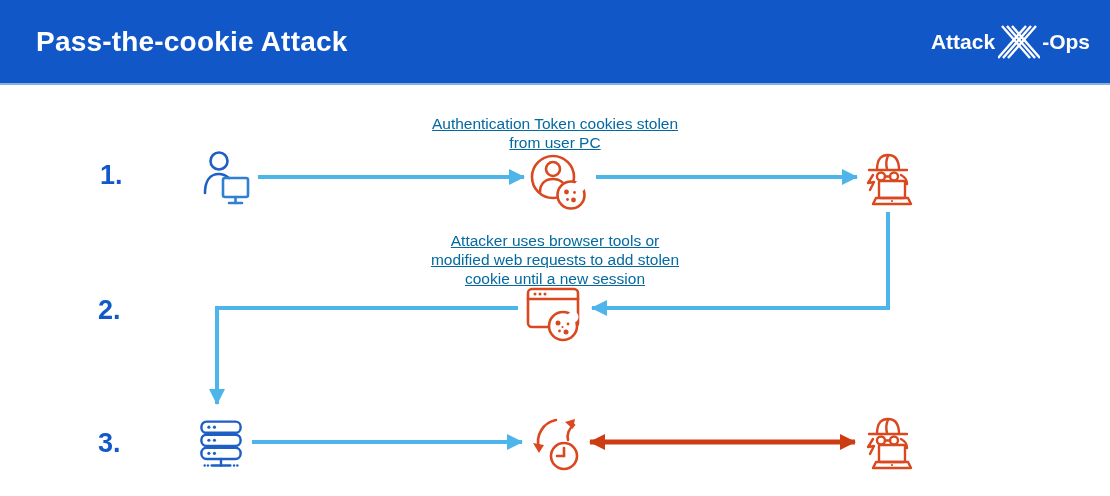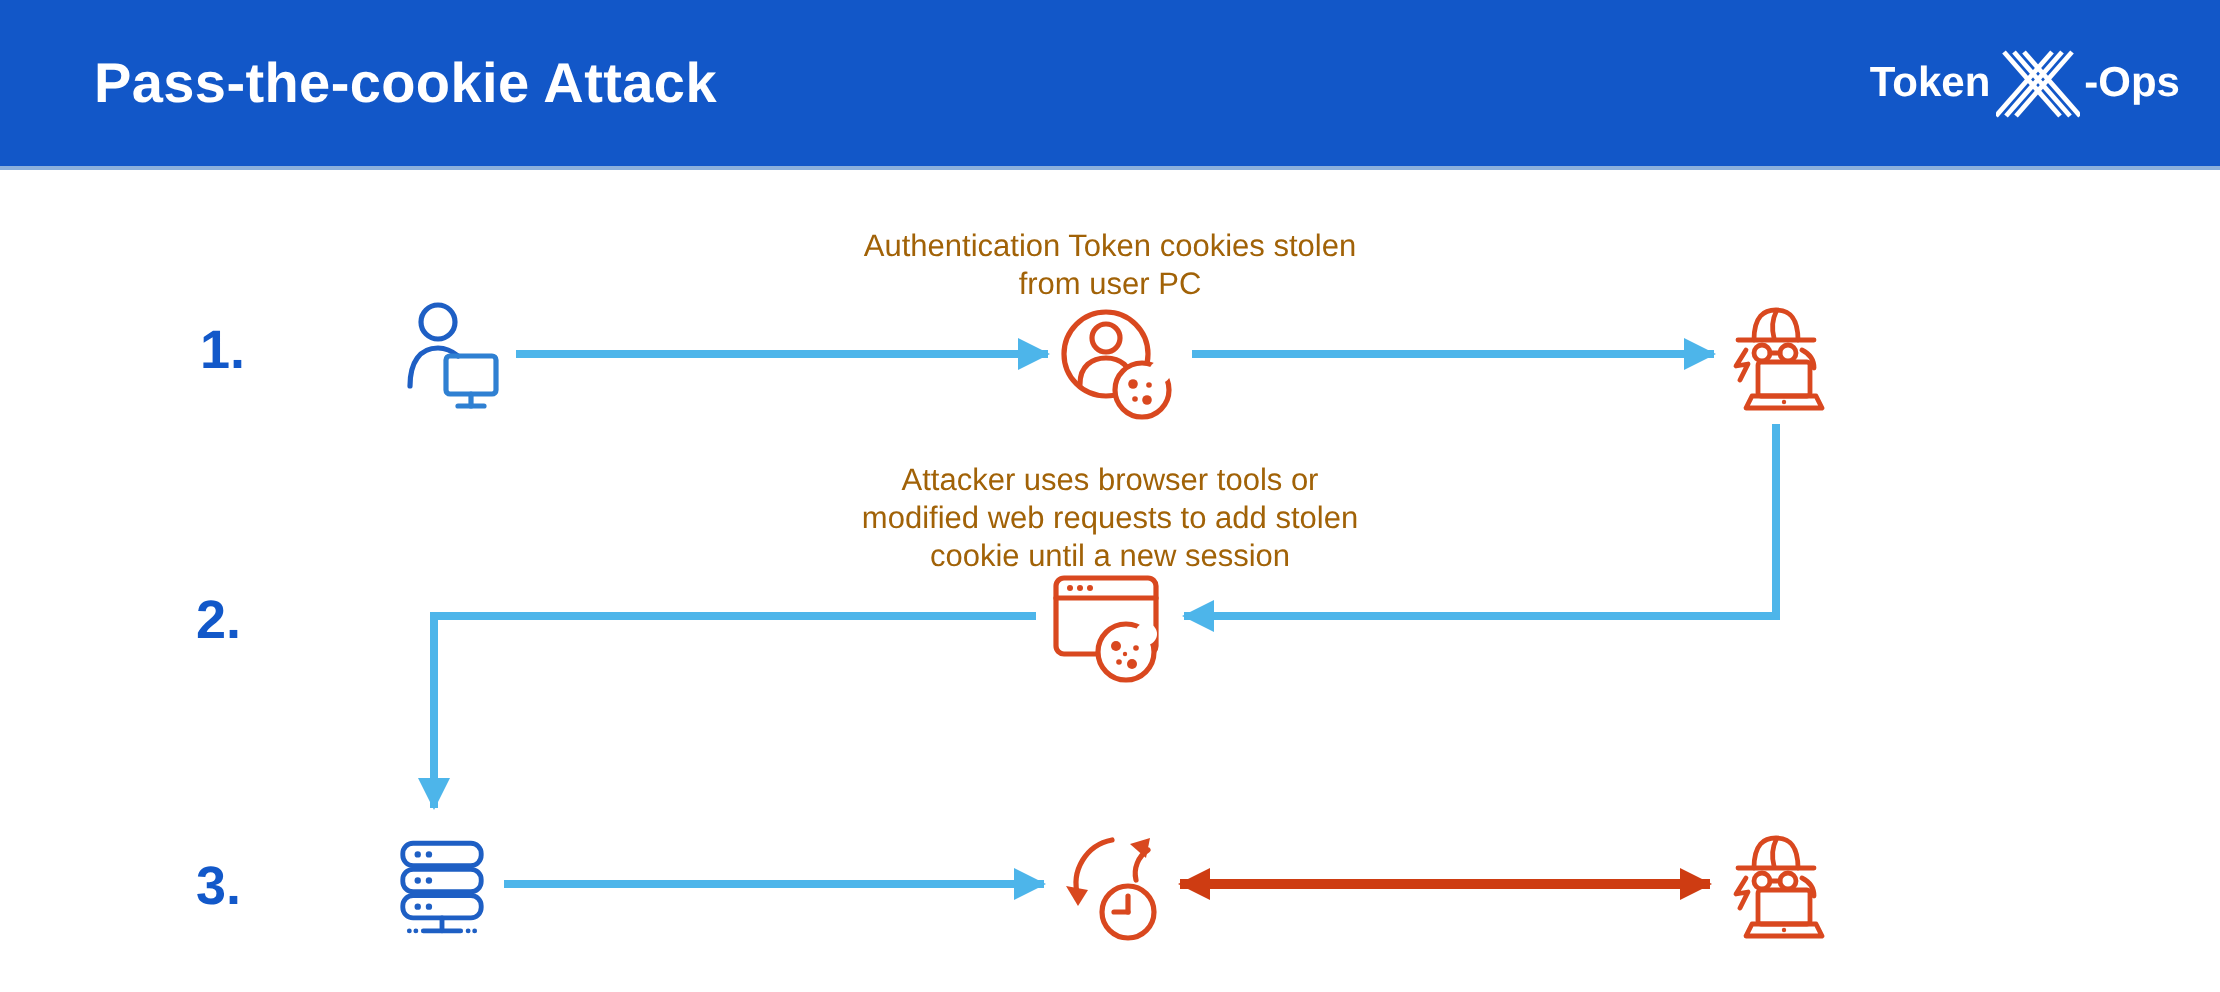--- a/index.html
+++ b/index.html
@@ -5,48 +5,48 @@
   html,body{margin:0;padding:0;background:#e9e9e9;}
   .canvas{
     position:relative;width:1110px;height:496px;background:#ffffff;
     font-family:"Liberation Sans",sans-serif;overflow:hidden;
   }
   
   .header{
     position:absolute;top:0;left:0;width:1110px;height:85px;
     background:#1257c8;border-bottom:2px solid #8cb0dc;
     display:flex;align-items:center;justify-content:space-between;
-    padding:0 20px 0 47px;box-sizing:border-box;
+    padding:0 20px 0 36px;box-sizing:border-box;
   }
   .title{color:#ffffff;font-size:28px;font-weight:bold;letter-spacing:.2px;}
   .logo{display:flex;align-items:center;color:#ffffff;font-weight:bold;font-size:21px;}
   .logo .xglyph{margin:0 2px 0 3px;display:block;}
   
   .stepnum{
     position:absolute;color:#1258c9;font-size:27px;font-weight:bold;line-height:1;
   }
   
   .caption{
     position:absolute;left:355px;width:400px;text-align:center;
-    color:#a16207;font-size:15.5px;line-height:19px;white-space:pre-line;
+    color:#0369a1;font-size:15.5px;line-height:19px;white-space:pre-line;text-decoration:underline;
   }
   
   .icon{position:absolute;}
   
   .connectors{position:absolute;top:0;left:0;pointer-events:none;}
 </style>
 </head>
 <body>
 
 <div class="canvas">
 
   <div class="header">
     <div class="title">Pass-the-cookie Attack</div>
     <div class="logo">
-      <span>Token</span>
+      <span>Attack</span>
       <svg class="xglyph" width="42" height="36" viewBox="0 0 42 36">
         <g stroke="#ffffff" stroke-width="2.4" fill="none">
           <path d="M4,2 L32,34"></path>
             <path d="M9,2 L37,34"></path>
             <path d="M14,2 L42,34"></path>
           <path d="M10,34 L38,2"></path>
             <path d="M5,34 L33,2"></path>
             <path d="M0,34 L28,2"></path>
         </g>
       </svg>

